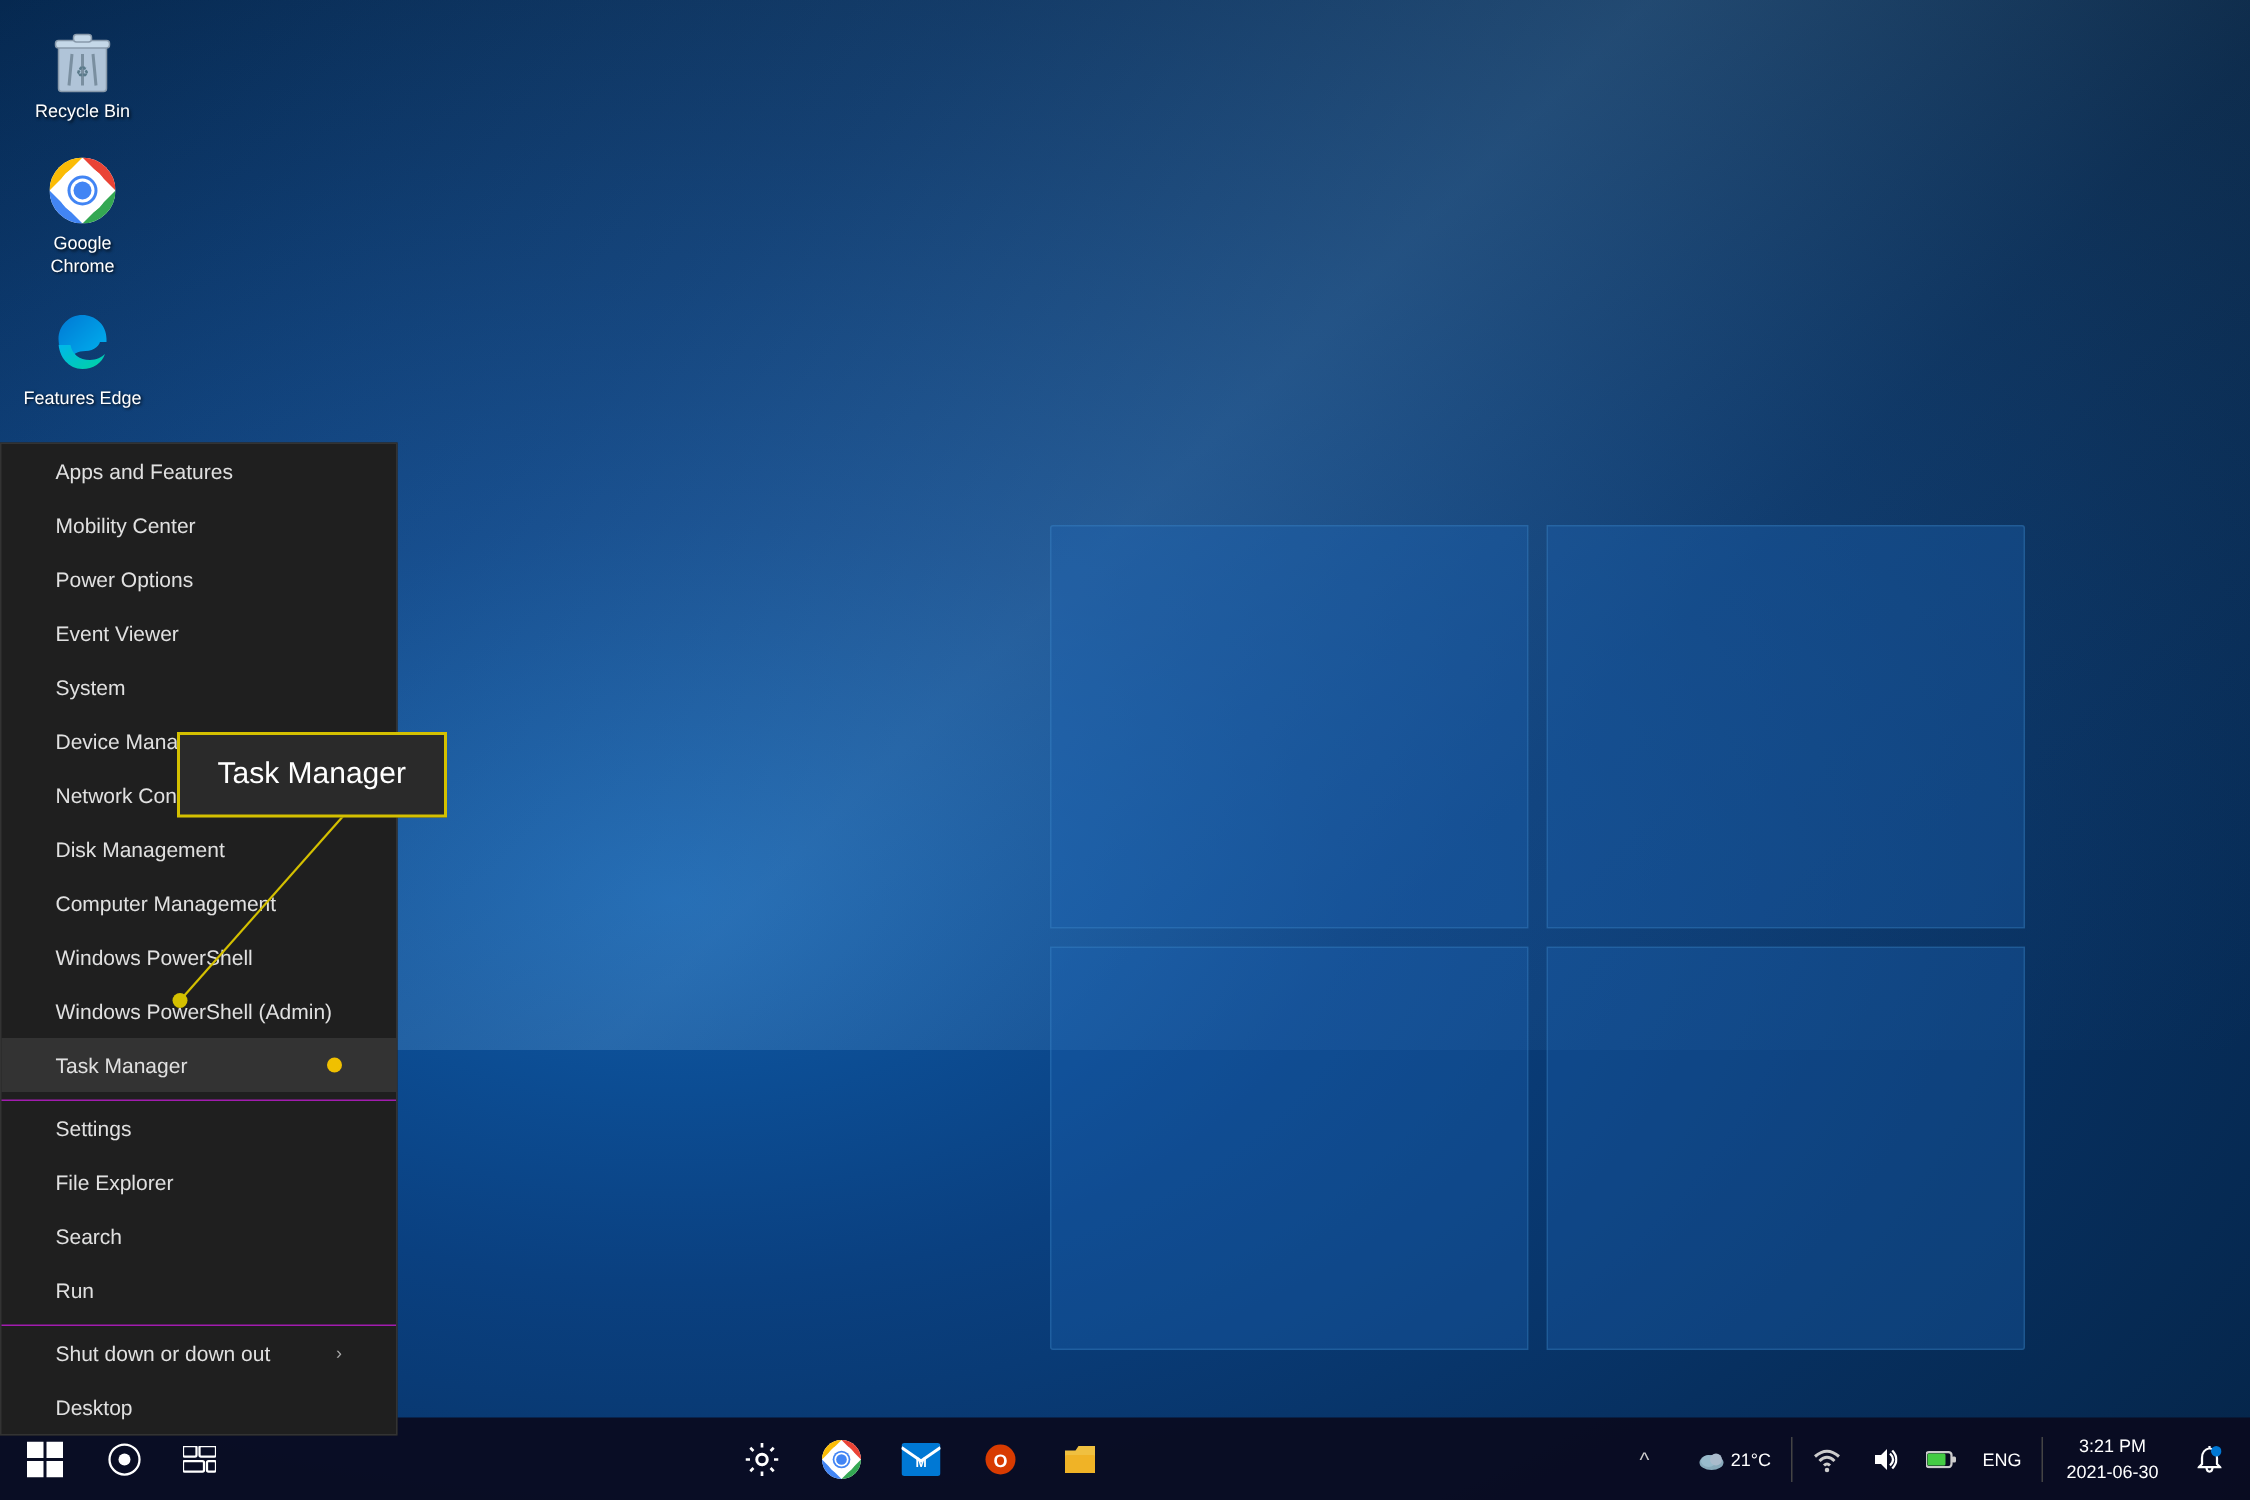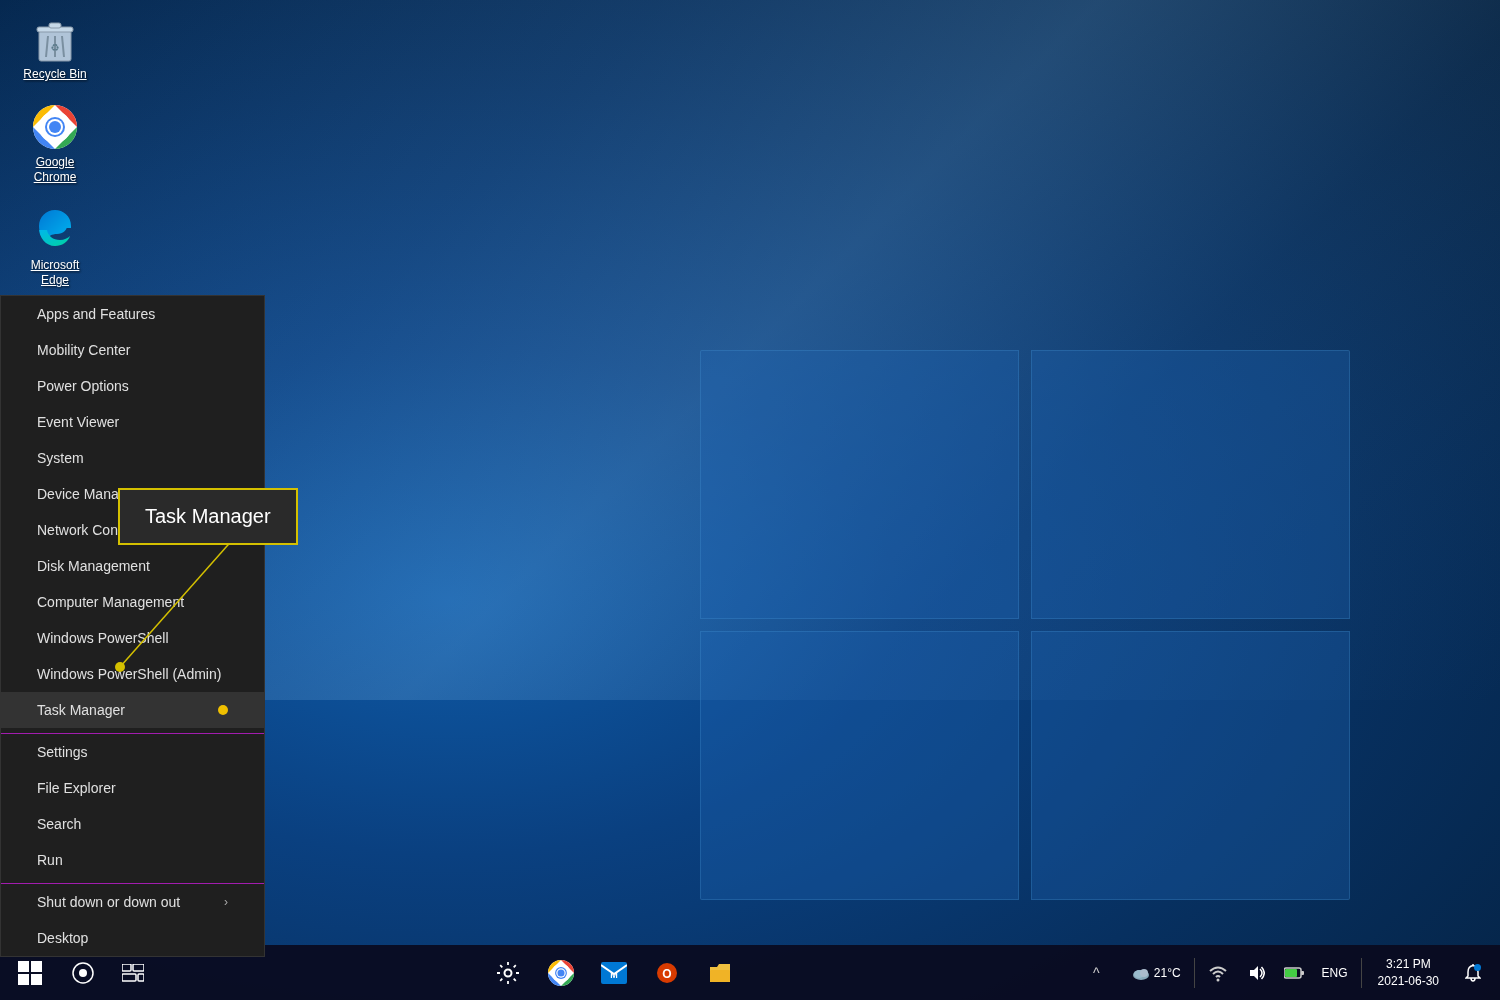--- a/index.html
+++ b/index.html
@@ -87,21 +87,20 @@
       align-items: center;
       justify-content: center;
     }
 
     .desktop-icon .icon-label {
       color: white;
       font-size: 12px;
       text-align: center;
       text-shadow: 1px 1px 2px rgba(0,0,0,0.8);
       line-height: 1.3;
-      text-decoration: underline;
     }
 
     
     .chrome-icon-svg {
       width: 44px;
       height: 44px;
     }
 
     
     .edge-icon-svg {
@@ -323,21 +322,21 @@
             <linearGradient id="edgeGrad2" x1="0%" y1="0%" x2="100%" y2="100%">
               <stop offset="0%" style="stop-color:#00b4f0"></stop>
               <stop offset="100%" style="stop-color:#00d4a0"></stop>
             </linearGradient>
           </defs>
 
           <path d="M38 18 C38 8 30 2 22 2 C13 2 6 9 6 18 C6 24 9 29 14 32 C15 28 19 26 24 26 C30 26 34 22 34 18 C34 14 31 11 27 11 C23 11 21 14 21 17 C21 19 22 20 23 20 L38 20 C38 19.3 38 18.7 38 18Z" fill="url(#edgeGrad1)"></path>
           <path d="M6 20 C6 30 13 38 22 38 C29 38 35 34 37 28 C35 30 31 32 27 32 C20 32 15 28 14 22 L6 22 C6 21.3 6 20.7 6 20Z" fill="url(#edgeGrad2)"></path>
         </svg>
       </div>
-      <span class="icon-label">Microsoft Edge</span>
+      <span class="icon-label">Features Edge</span>
     </div>
   </div>
 
   <div class="context-menu">
 
     <div class="context-menu-item">
       <span>Apps and Features</span>
     </div>
     <div class="context-menu-item">
       <span>Mobility Center</span>

